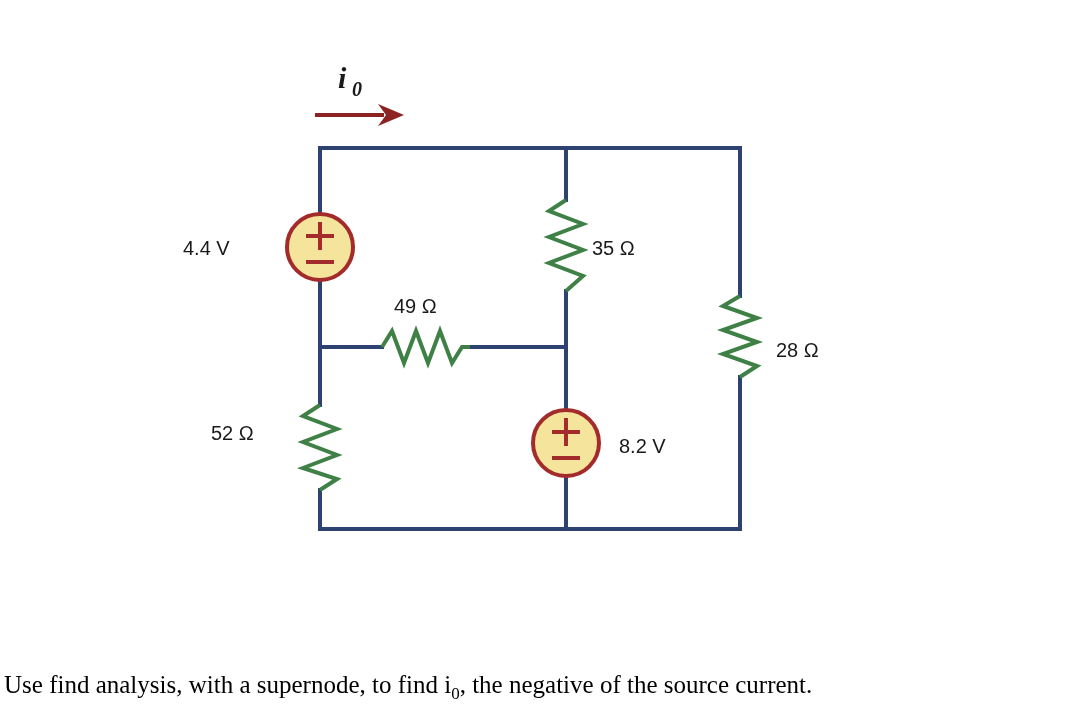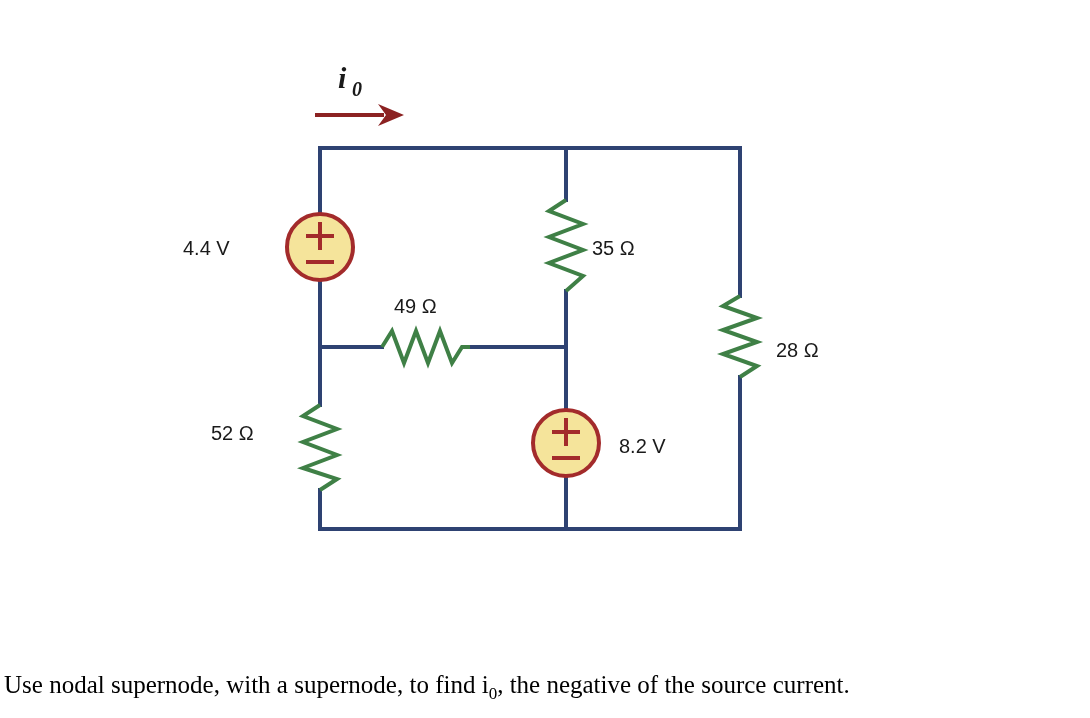--- a/index.html
+++ b/index.html
@@ -138,13 +138,13 @@
     <text class="label-text" x="394" y="313">49 Ω</text>
 
     <text class="label-text" x="776" y="357">28 Ω</text>
 
     <text class="label-text" x="211" y="440">52 Ω</text>
 
     <text class="label-text" x="619" y="453">8.2 V</text>
   </svg>
 </div>
 
-<div id="caption"><span>Use nodal supernode, with a supernode, to find i</span><span class="sub">0</span><span>, the negative of the source current.</span></div>
+<div id="caption"><span>Use find analysis, with a supernode, to find i</span><span class="sub">0</span><span>, the negative of the source current.</span></div>
 
 </body></html>

